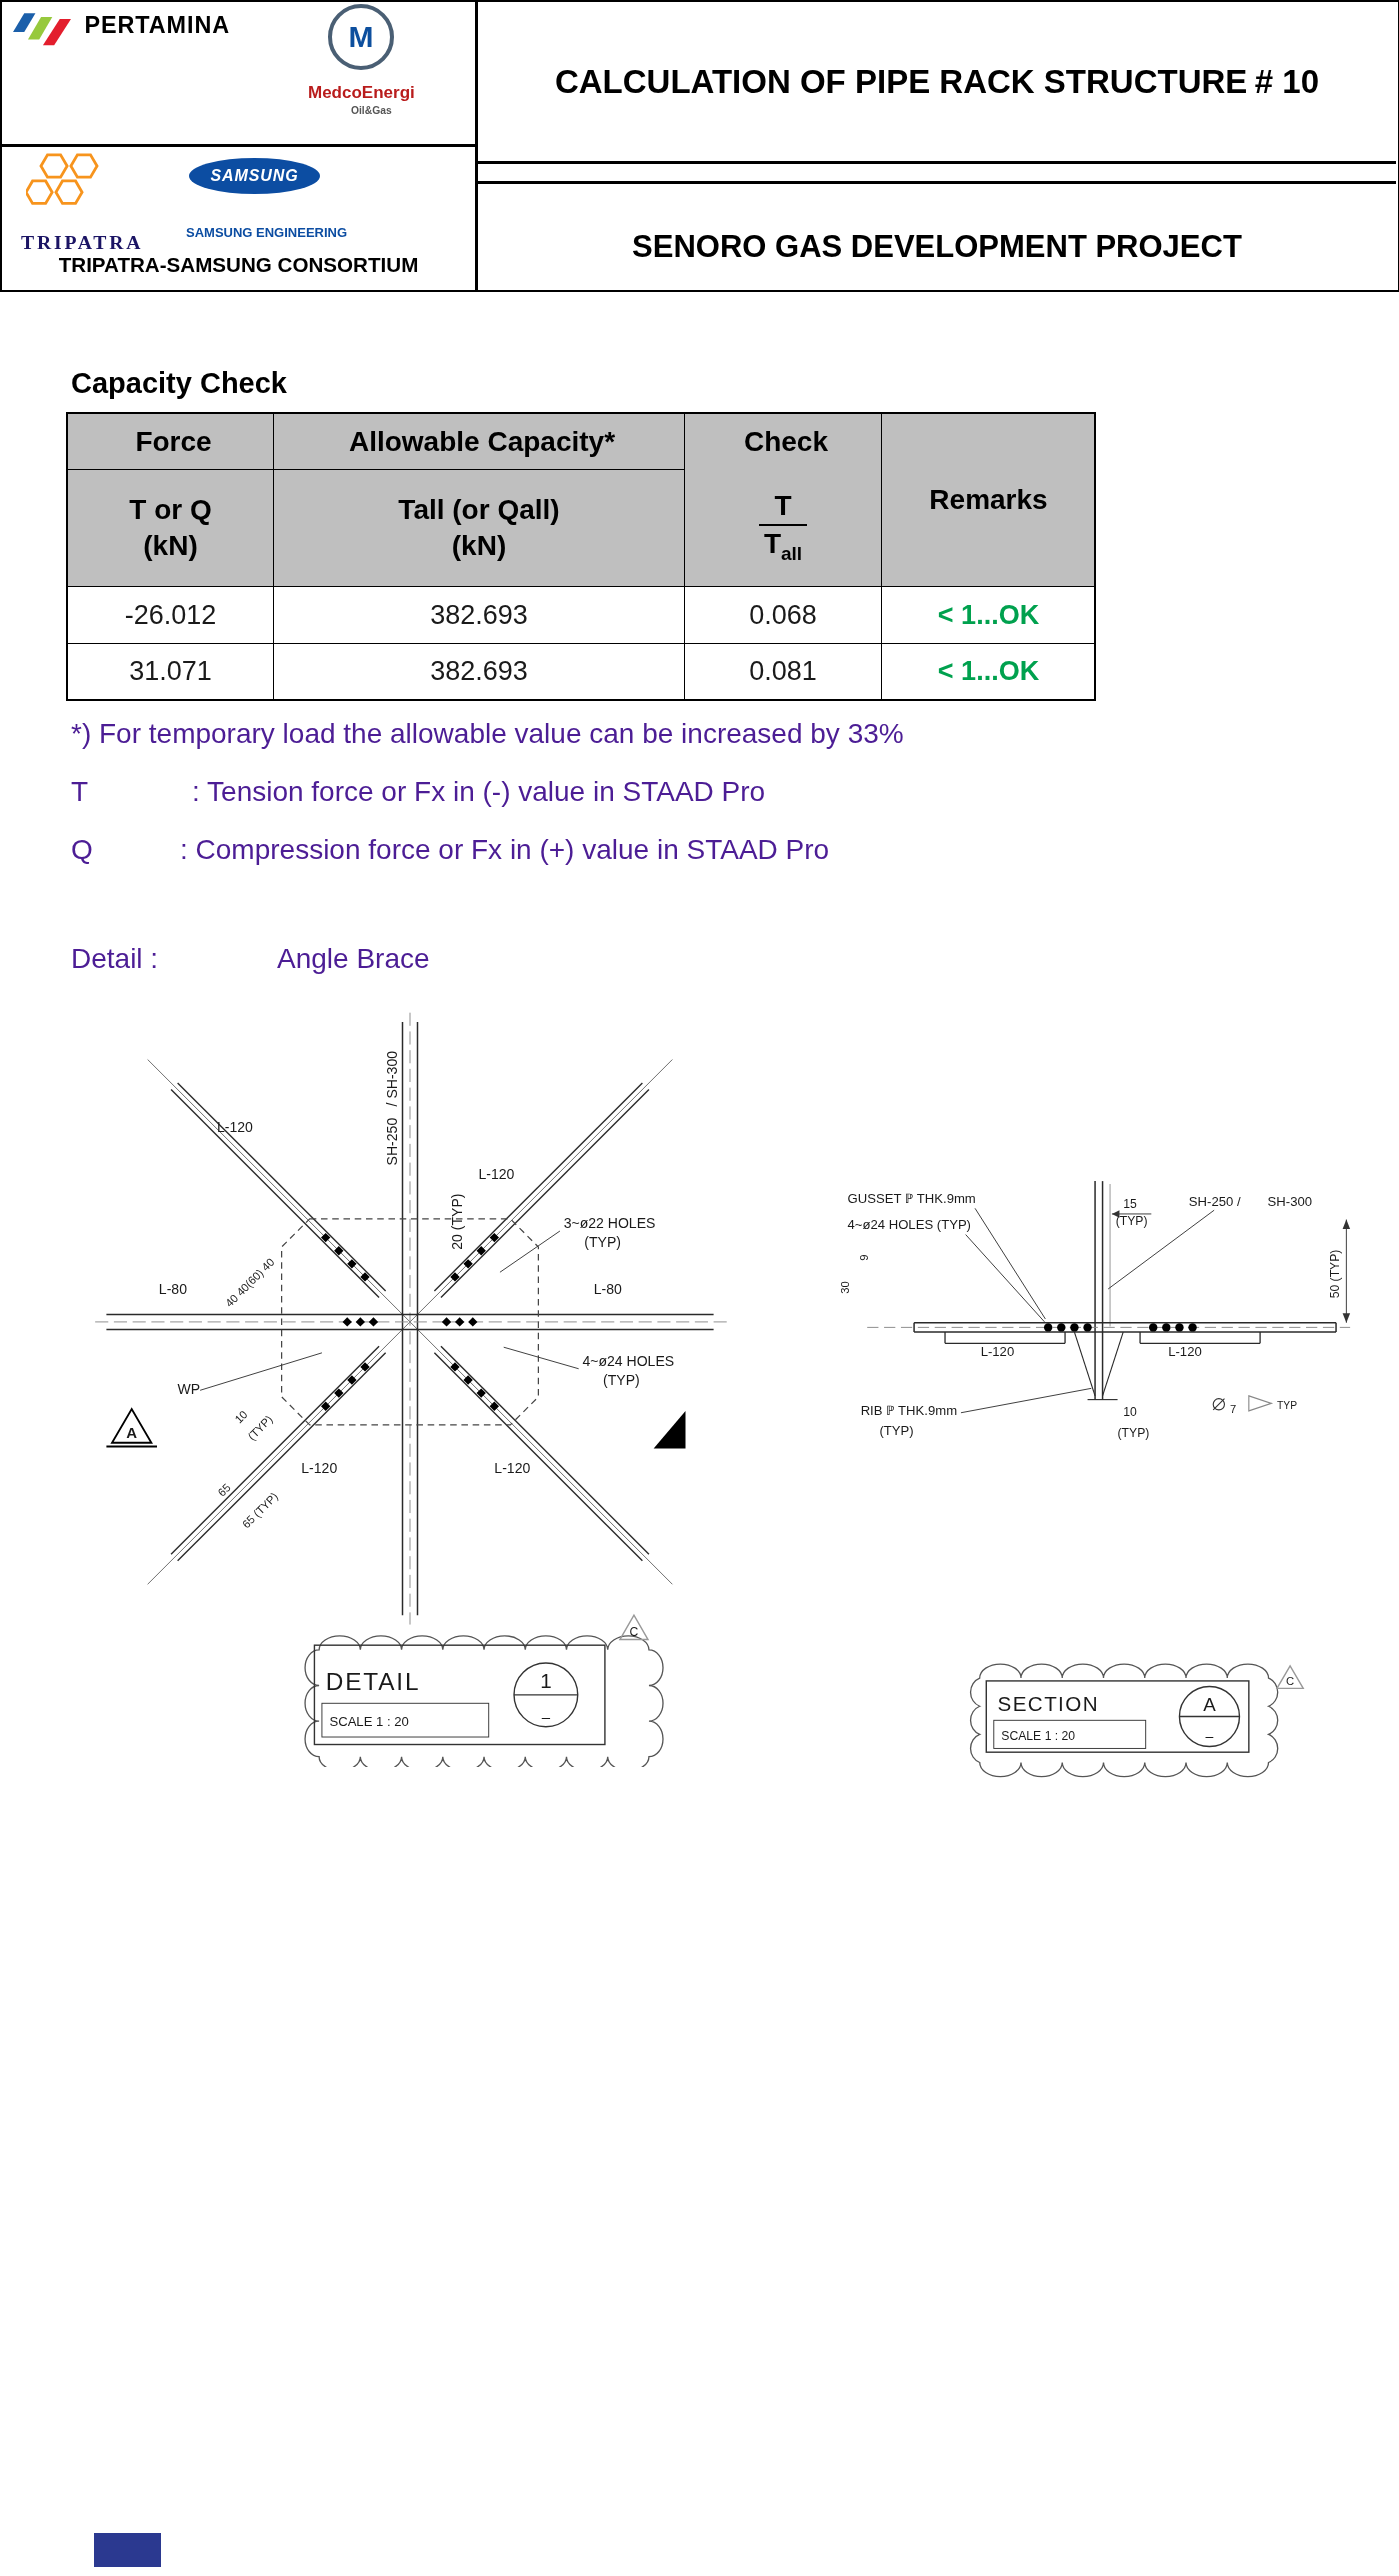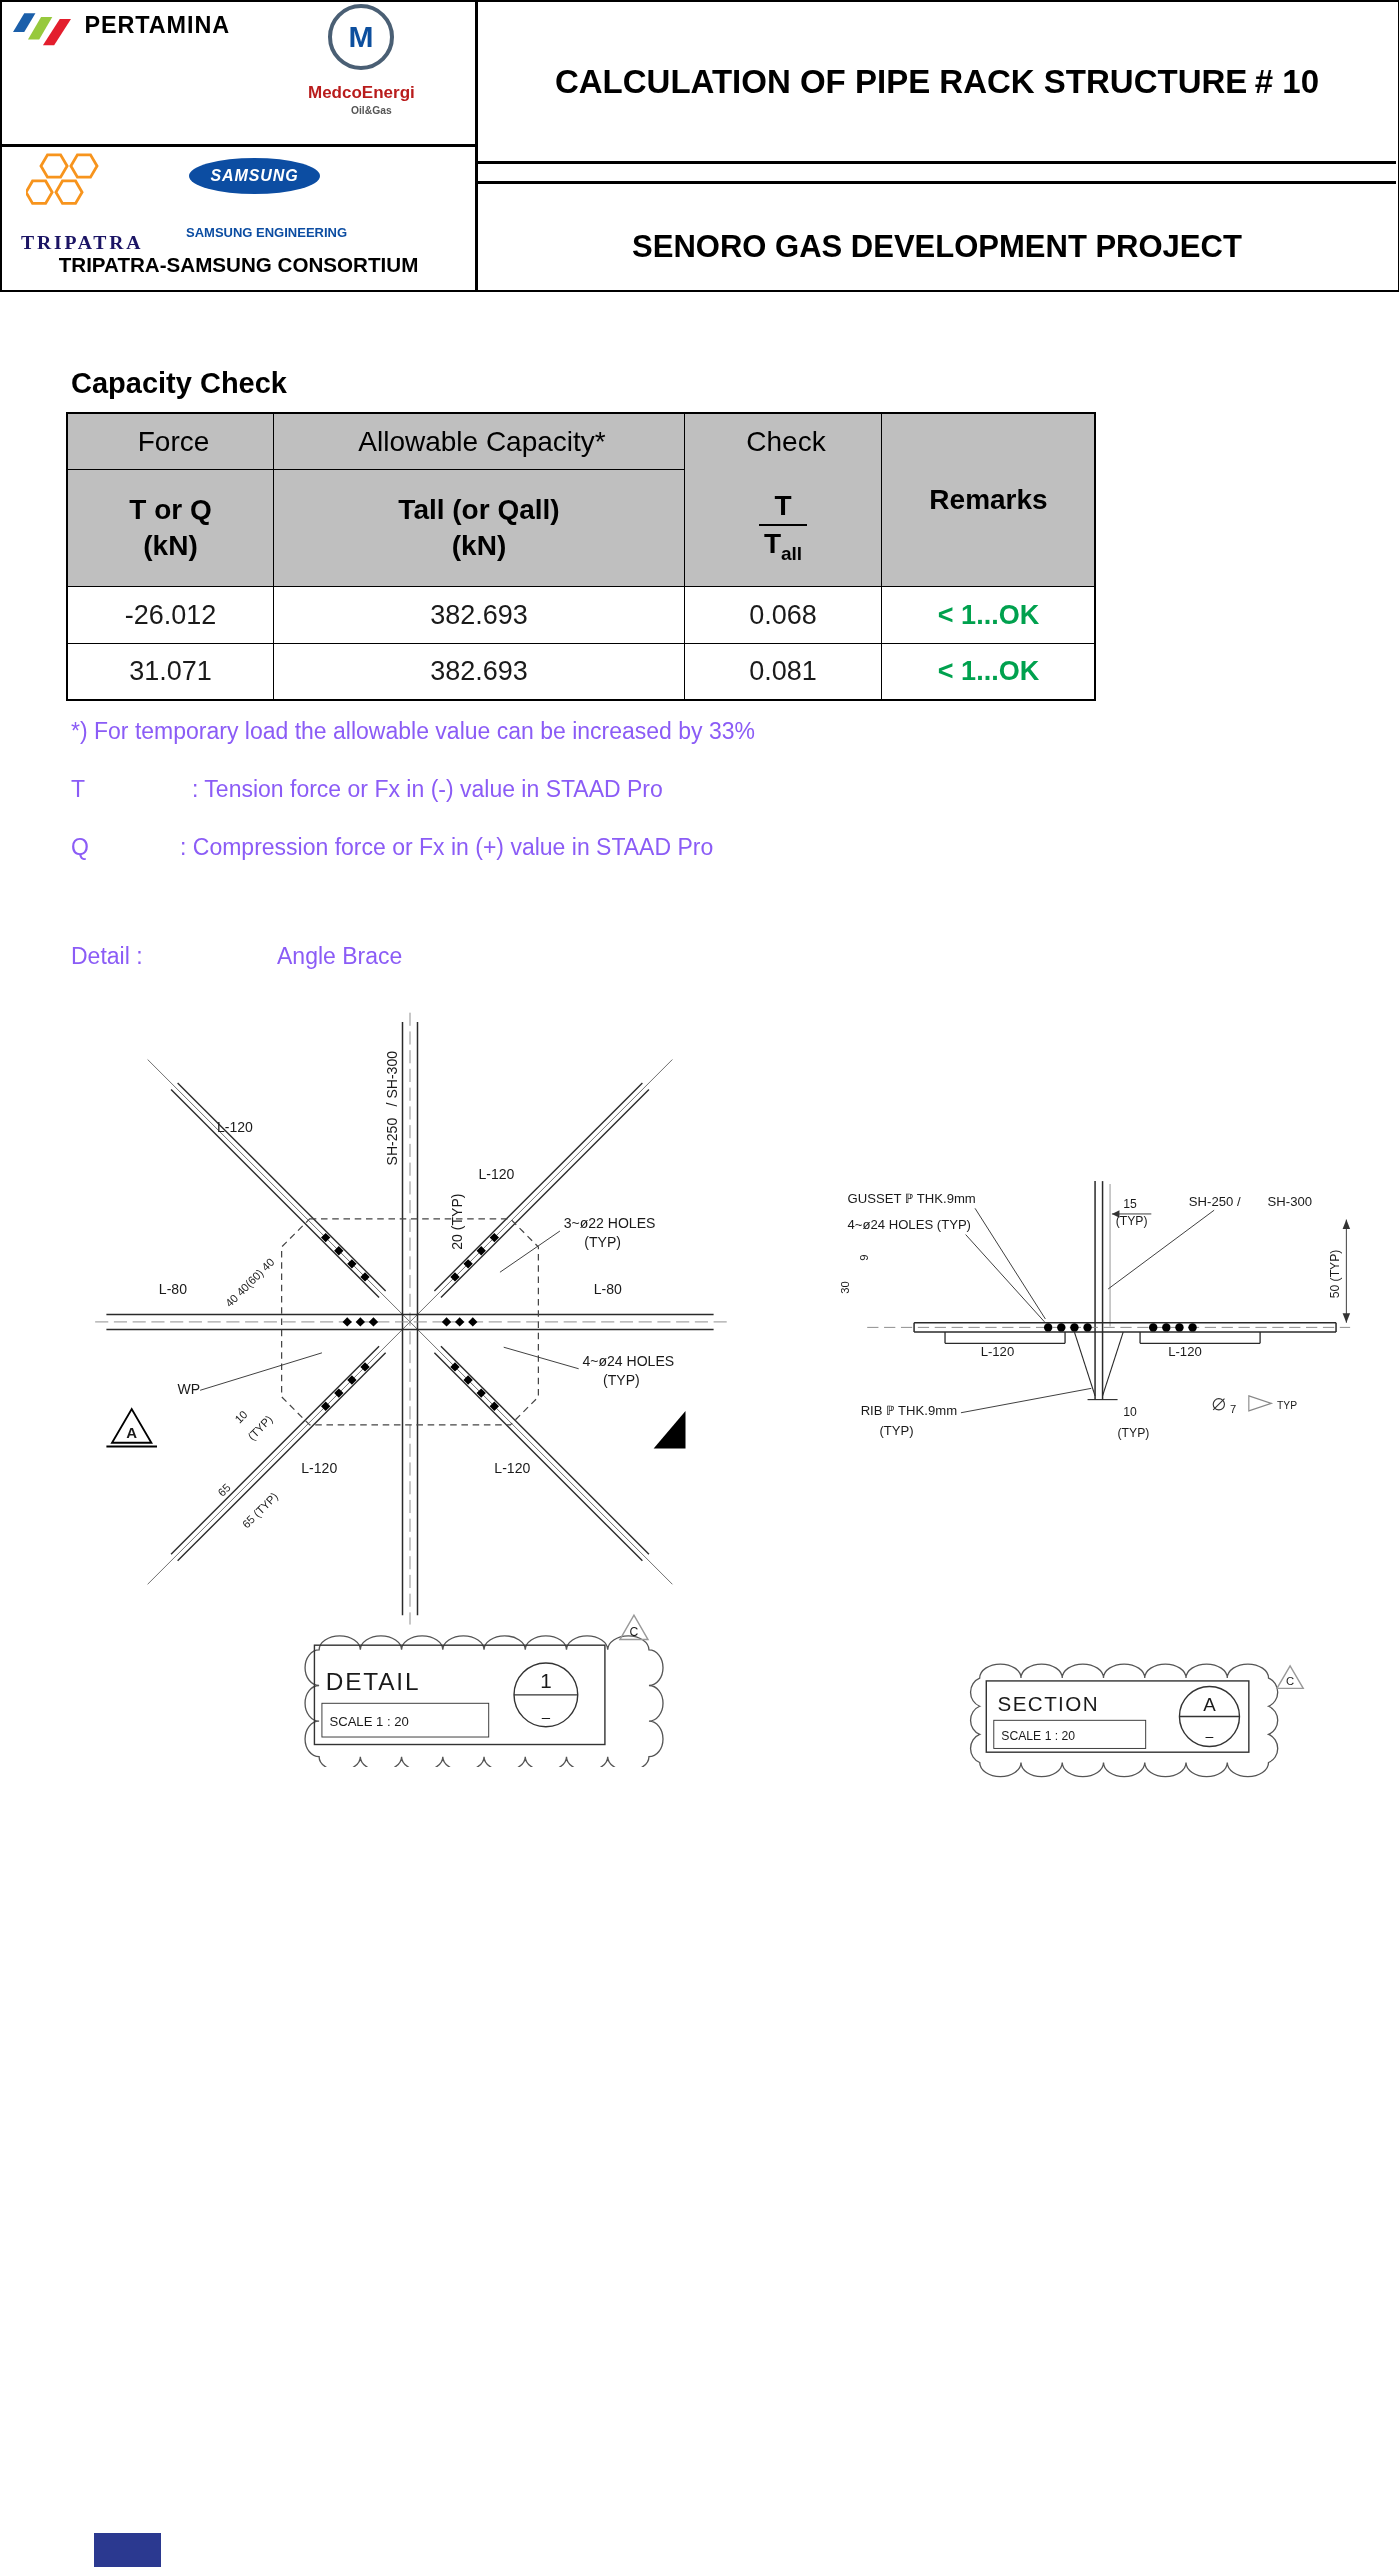--- a/index.html
+++ b/index.html
@@ -33,34 +33,34 @@
   .project-cell{position:absolute;left:476px;top:182px;width:918px;height:125px;display:flex;
                 align-items:center;justify-content:center;font-size:31px;font-weight:bold;}
 
   
   .cap-heading{position:absolute;left:71px;top:367px;font-size:29px;font-weight:bold;}
   .captable{position:absolute;left:66px;top:412px;width:1026px;border:2.8px solid #000;}
   .trow{display:grid;grid-template-columns:205px 411px 197px 214px;}
   .thead{background:#bfbfbf;border-bottom:1.9px solid #000;}
   .bl{border-left:1.9px solid #000;}
   .h-top{height:55px;border-bottom:1.9px solid #000;display:flex;align-items:center;justify-content:center;
-         font-weight:normal;font-size:28px;padding-left:6px;}
+         font-weight:bold;font-size:28px;padding-left:6px;}
   .h-top.nb{border-bottom:none;}
   .h-bot{height:116px;display:flex;flex-direction:column;align-items:center;justify-content:center;
          font-weight:bold;font-size:28px;line-height:1.3;}
   .frac .fnum{border-bottom:2.8px solid #000;padding:0 15px;}
   .frac .fden sub{font-size:19px;}
   .remarks{display:flex;align-items:center;justify-content:center;font-weight:bold;font-size:28px;}
   .drow{height:56px;}
   .dcell{display:flex;align-items:center;justify-content:center;font-size:27px;color:#1a1a1a;}
   .rsep .dcell{border-top:1.9px solid #000;}
   .ok{color:#00a14e;font-weight:bold;}
 
   
-  .note{position:absolute;font-size:23px;color:#8b5cf6;white-space:nowrap;}
+  .note{position:absolute;font-size:28px;color:#4c1d95;white-space:nowrap;}
   .dwg{position:absolute;}
   .dwg text{font-family:"Liberation Sans",sans-serif;fill:#1a1a1a;}
   .footer-mark{position:absolute;left:94px;top:2533px;width:67px;height:34px;background:#2b3990;}
 </style>
 </head>
 <body>
 
 <div class="page">
 
   <div class="header">

